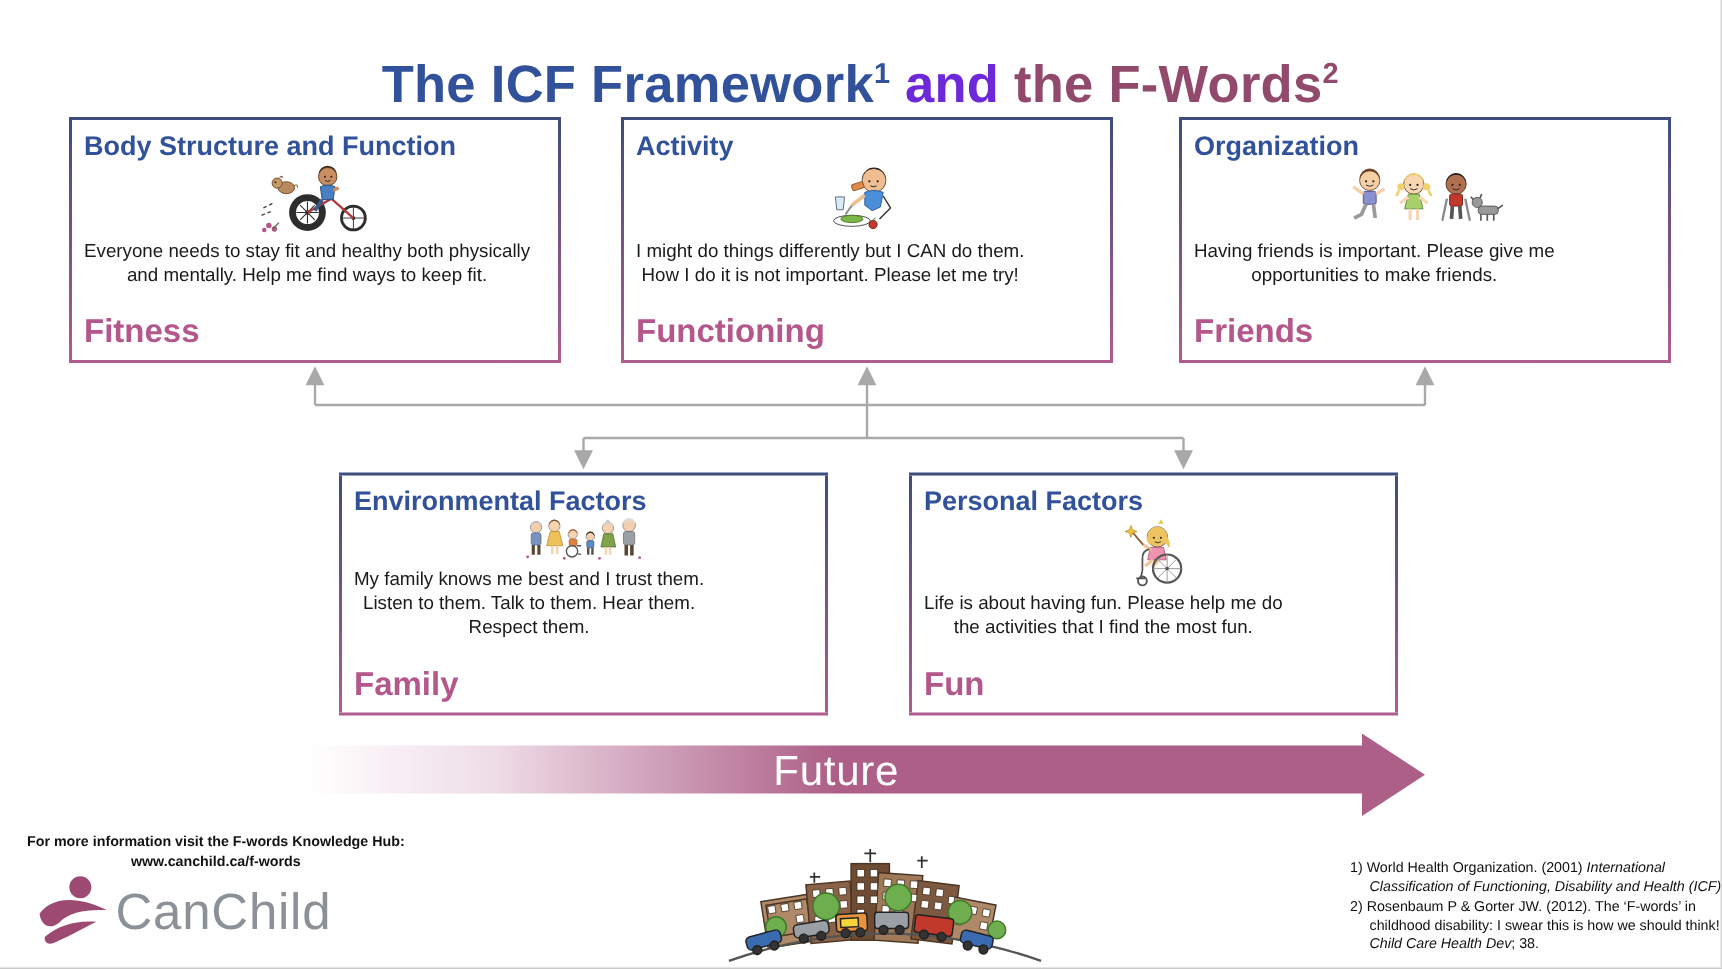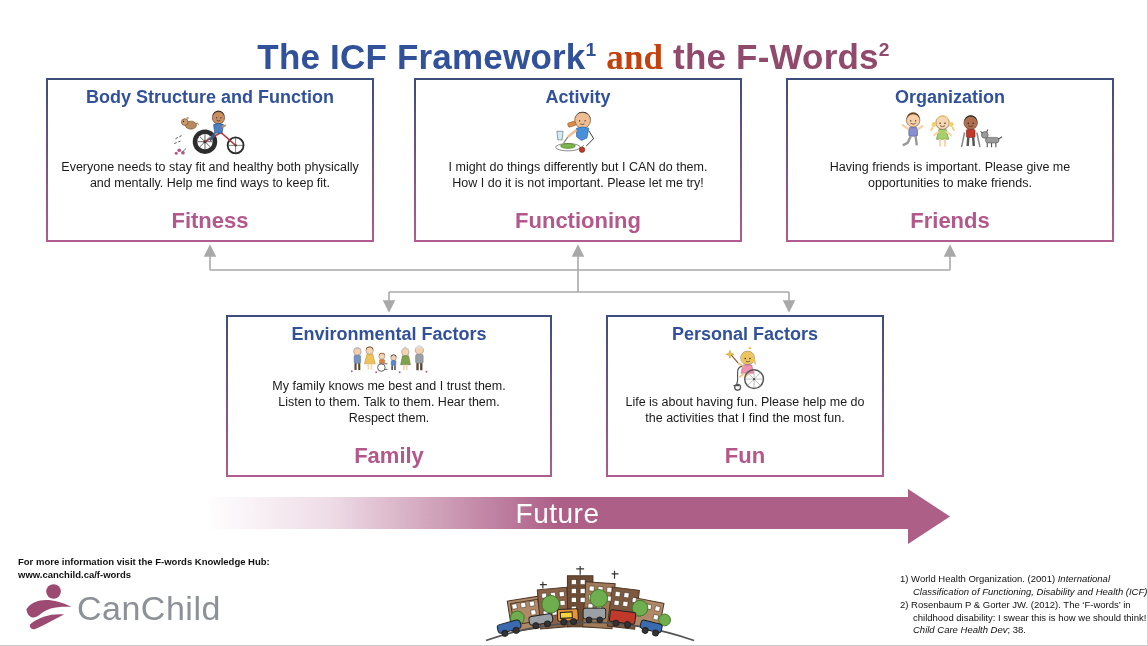--- a/index.html
+++ b/index.html
@@ -5,46 +5,46 @@
   html,body{margin:0;padding:0;background:#fff;}
   .poster{
     position:relative;width:1148px;height:646px;background:#fff;overflow:hidden;
     font-family:"Liberation Sans", sans-serif;
     border-right:1px solid #d5d5d5;border-bottom:1px solid #c9c9c9;box-sizing:border-box;
   }
   
   .title{position:absolute;top:14px;left:0;width:100%;text-align:center;
     font-size:35px;font-weight:700;letter-spacing:.2px;}
   .title .t-icf{color:#31519b;}
-  .title .t-and{color:#c2410c;margin:0 .28em;font-family:Liberation Serif, serif;}
+  .title .t-and{color:#6d28d9;margin:0 .28em;}
   .title .t-fwords{color:#91496c;}
   .title sup{font-size:55%;vertical-align:super;}
   
   .card{position:absolute;background:#fff;box-sizing:border-box;
     border:2.5px solid;border-image:linear-gradient(to bottom,#3e4d7d,#b05c8f) 1;
-    display:flex;flex-direction:column;align-items:center;z-index:2;
+    display:flex;flex-direction:column;align-items:flex-start;z-index:2;
     padding:5px 8px 4px 8px;}
   .card-title{margin:2px 0 0 0;font-size:18px;font-weight:700;color:#31519b;text-align:center;}
   .illo{flex:1;min-height:0;display:flex;align-items:center;justify-content:center;width:100%;}
   .illo svg{height:100%;max-height:78px;}
   .card-text{margin:2px 0 0 0;font-size:12.5px;line-height:1.28;color:#1a1a1a;
     text-align:center;white-space:pre-line;}
   .fword{font-size:22px;font-weight:700;color:#b4578b;margin:17px 0 2px 0;}
   
   .connectors{position:absolute;left:0;top:0;width:1148px;height:646px;z-index:1;pointer-events:none;}
   
   .future{position:absolute;left:205px;top:489px;width:745px;height:55px;z-index:2;}
   .future-label{position:absolute;left:0;top:9px;width:705px;text-align:center;
     color:#fff;font-size:28px;letter-spacing:.5px;}
   .caption{position:absolute;top:535px;left:0;width:1148px;text-align:center;
     font-size:13px;color:#111;}
   
   .info{position:absolute;left:18px;top:556px;font-size:9.5px;font-weight:700;
     color:#111;line-height:1.35;}
-  .info .url{display:block;}
+  .info .url{display:block;text-align:center;}
   .logo{position:absolute;left:24px;top:582px;display:flex;align-items:center;}
   .logo svg{width:52px;height:52px;}
   .logo-text{font-size:34px;color:#8b9196;font-weight:400;margin-left:1px;letter-spacing:.5px;}
   .city{position:absolute;left:482px;top:563px;width:216px;height:81px;}
   .refs{position:absolute;left:900px;top:573px;width:250px;font-size:9.5px;
     line-height:1.32;color:#111;}
   .ref{padding-left:13px;text-indent:-13px;margin:0 0 1px 0;}
   .ref i{font-style:italic;}
 </style>
 </head>
@@ -213,21 +213,21 @@
           <circle cx="110" cy="58" r="2" fill="#b4578b"></circle>
           <circle cx="167" cy="57" r="2" fill="#b4578b"></circle>
       </svg>
     </div>
     <p class="card-text">My family knows me best and I trust them.
 Listen to them. Talk to them. Hear them.
 Respect them.</p>
     <div class="fword">Family</div>
   </section>
 
-  <section class="card" style="left:606px;top:315px;width:278px;height:162px">
+  <section class="card" style="left:606px;top:315px;width:326px;height:162px">
     <h2 class="card-title">Personal Factors</h2>
     <div class="illo">
       <svg viewBox="0 0 120 80">
         <path d="M48,31 L36,17" stroke="#8a5a32" stroke-width="2"></path>
         <path d="M34,9 l1.8,5 5,1.8 -5,1.8 -1.8,5 -1.8,-5 -5,-1.8 5,-1.8 z" fill="#eec43a" stroke="#b8862a" stroke-width="0.8"></path>
         <circle cx="64" cy="22" r="11.5" fill="#f2c693" stroke="#6b4a2a"></circle>
         <path d="M52.5,22 a11.5,11.5 0 0 1 23,0 q4,7 2,13 q-2,-4 -4,-6 q-9,5 -19,1 q-4,-4 -2,-8 z" fill="#edc45f"></path>
         <path d="M65,7 l3,-5 3,5 z" fill="#eec43a"></path>
         <circle cx="60" cy="23" r="1.2" fill="#222"></circle>
           <circle cx="68" cy="23" r="1.2" fill="#222"></circle>

